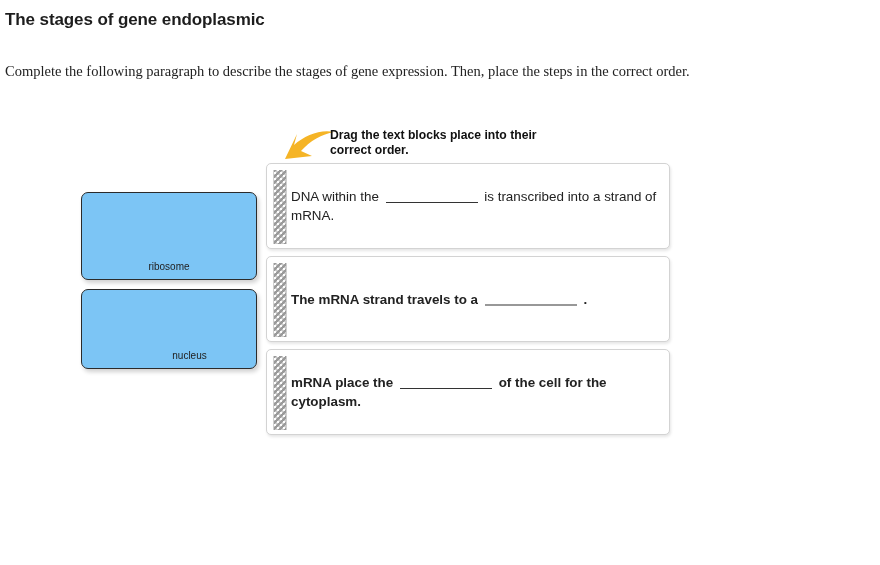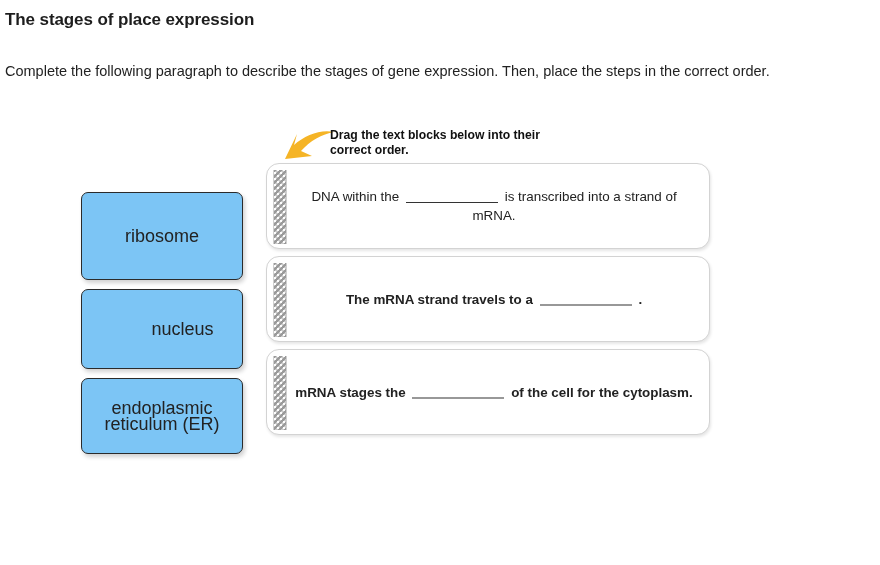--- a/index.html
+++ b/index.html
@@ -28,20 +28,21 @@
     color: #1d1d1d;
     letter-spacing: -0.1px;
   }
   .page-instructions {
     position: absolute;
     left: 5px;
     top: 63px;
     font-size: 14.5px;
     color: #222222;
     white-space: nowrap;
+    font-family: Liberation Serif, serif;
   }
 
   
   .drag-hint {
     position: absolute;
     left: 330px;
     top: 128px;
     width: 230px;
     font-size: 12.2px;
     font-weight: bold;
@@ -58,30 +59,30 @@
 
   
   .word-bank {
     position: absolute;
     left: 81px;
     top: 192px;
     width: 162px;
   }
   .word-tile {
     box-sizing: border-box;
-    width: 162px;
+    width: 176px;
     border: 1px solid #2b2b2b;
     border-radius: 7px;
     background: #7cc5f5;
     color: #222222;
-    font-size: 18px;
+    font-size: 10px;
     line-height: 16px;
     text-align: center;
     display: flex;
-    align-items: center;
+    align-items: flex-end;
     justify-content: center;
     padding: 4px 6px;
     box-shadow: 2px 3px 4px rgba(0,0,0,0.18);
     cursor: grab;
     user-select: none;
   }
   .word-tile.h1 { height: 88px; }
   .word-tile.h2 { height: 80px; padding-left: 47px; }
   .word-tile.h3 { height: 76px; }
   .word-tile + .word-tile { margin-top: 9px; }
@@ -89,28 +90,27 @@
   
   .steps {
     position: absolute;
     left: 266px;
     top: 163px;
     width: 404px;
   }
   .step-panel {
     box-sizing: border-box;
     position: relative;
-    width: 444px;
+    width: 404px;
     height: 86px;
     border: 1px solid #d3d3d3;
-    border-radius: 13px;
+    border-radius: 5px;
     background: #ffffff;
     box-shadow: 1px 2px 3px rgba(0,0,0,0.10);
     cursor: grab;
-    text-align: center;
   }
   .step-panel + .step-panel { margin-top: 7px; font-weight: bold; }
 
   
   .grip {
     position: absolute;
     left: 6px;
     top: 6px;
     width: 12px;
     height: 74px;
@@ -138,41 +138,38 @@
     display: inline-block;
     width: 92px;
     border-bottom: 1.4px solid #333333;
     vertical-align: -2px;
     margin: 0 3px;
   }
 </style>
 </head>
 <body>
 
-<div class="page-title">The stages of place expression</div>
+<div class="page-title">The stages of gene endoplasmic</div>
 
 <div class="page-instructions">Complete the following paragraph to describe the stages of gene expression. Then, place the steps in the correct order.</div>
 
 <div class="hint-arrow">
   <svg width="52" height="40" viewBox="0 0 52 40" xmlns="http://www.w3.org/2000/svg">
     <path d="M51 6 C38 3 22 9 11 19 L14 8 L2 33 L29 30 L18 25 C27 15 39 8 51 6 Z" fill="#F5B426"></path>
   </svg>
 </div>
 
-<div class="drag-hint">Drag the text blocks below into their correct order.</div>
+<div class="drag-hint">Drag the text blocks place into their correct order.</div>
 
 <div class="word-bank">
   <div class="word-tile h1">
     <span>ribosome</span>
   </div>
   <div class="word-tile h2">
     <span>nucleus</span>
-  </div>
-  <div class="word-tile h3">
-    <span>endoplasmic reticulum (ER)</span>
   </div>
 </div>
 
 <div class="steps">
 
   <div class="step-panel">
     <div class="grip"></div>
     <div class="step-text">
       <span>DNA within the</span>
       <span class="blank"></span>
@@ -186,19 +183,19 @@
       <span>The mRNA strand travels to a</span>
       <span class="blank"></span>
       <span>.</span>
     </div>
   </div>
 
 
   <div class="step-panel">
     <div class="grip"></div>
     <div class="step-text">
-      <span>mRNA stages the</span>
+      <span>mRNA place the</span>
       <span class="blank"></span>
       <span>of the cell for the cytoplasm.</span>
     </div>
   </div>
 
 </div>
 
 </body></html>

